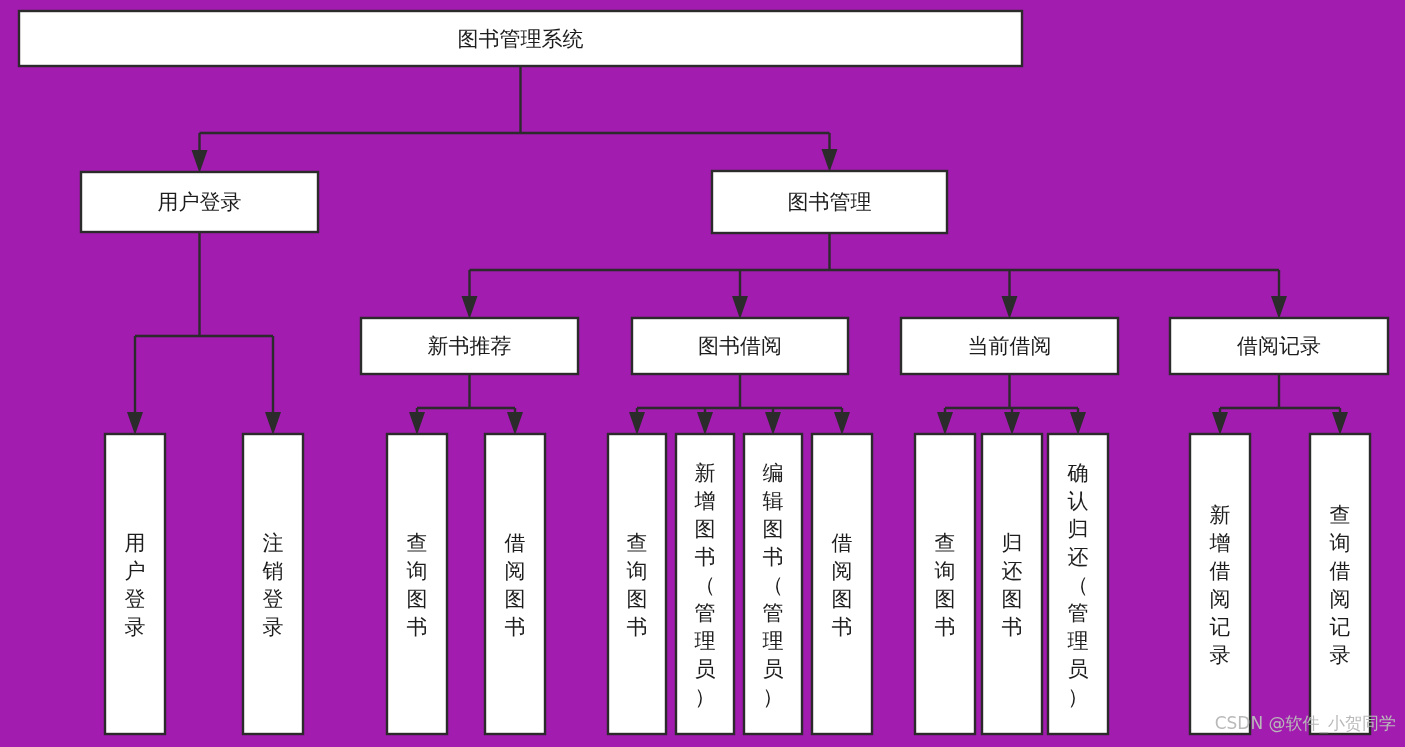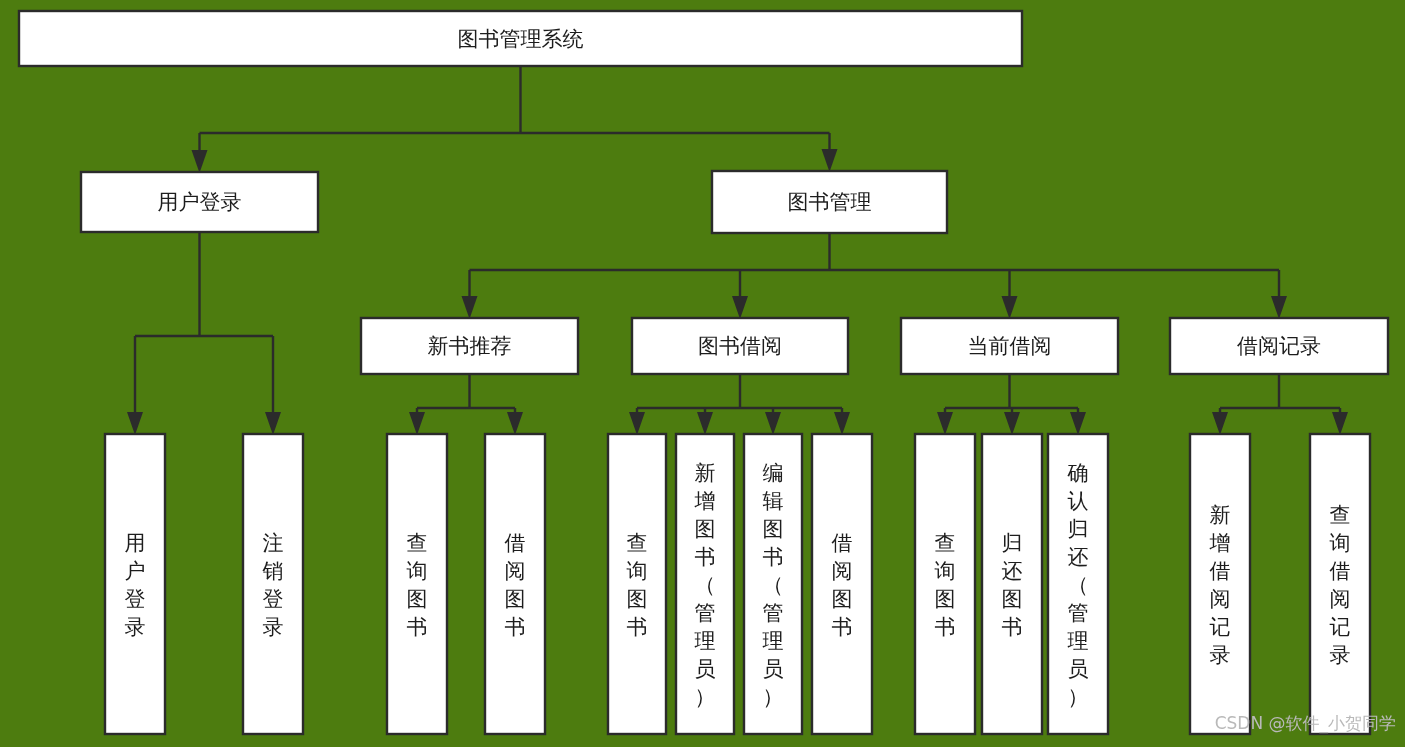--- a/index.html
+++ b/index.html
@@ -8,21 +8,21 @@
     padding: 0;
     background: #ffffff;
   }
   body {
     font-family: "DejaVu Sans", "Liberation Sans", sans-serif;
   }
   #diagram-root {
     position: relative;
     width: 1405px;
     height: 747px;
-    background: #4d7c0f;
+    background: #a21caf;
     overflow: hidden;
   }
   svg.diagram-canvas {
     position: absolute;
     top: 0;
     left: 0;
     width: 1405px;
     height: 747px;
     display: block;
   }

